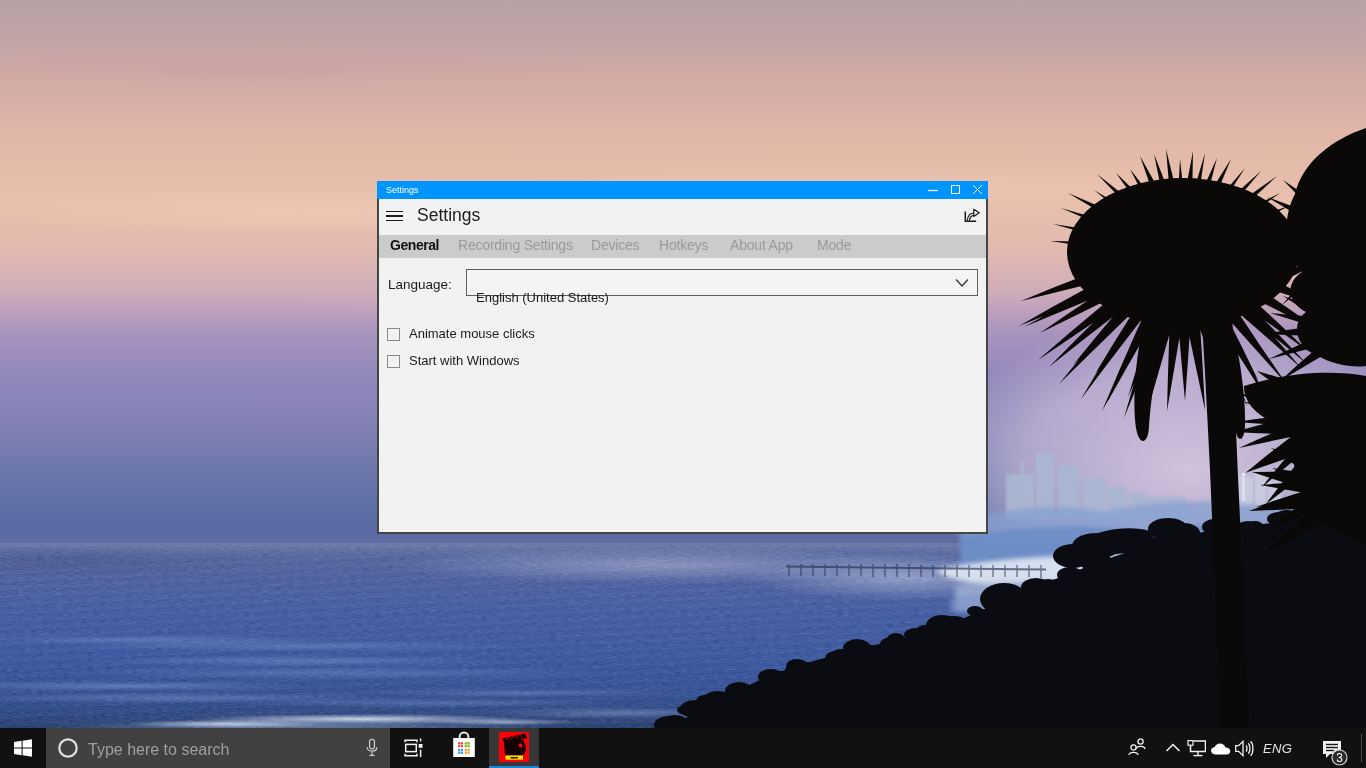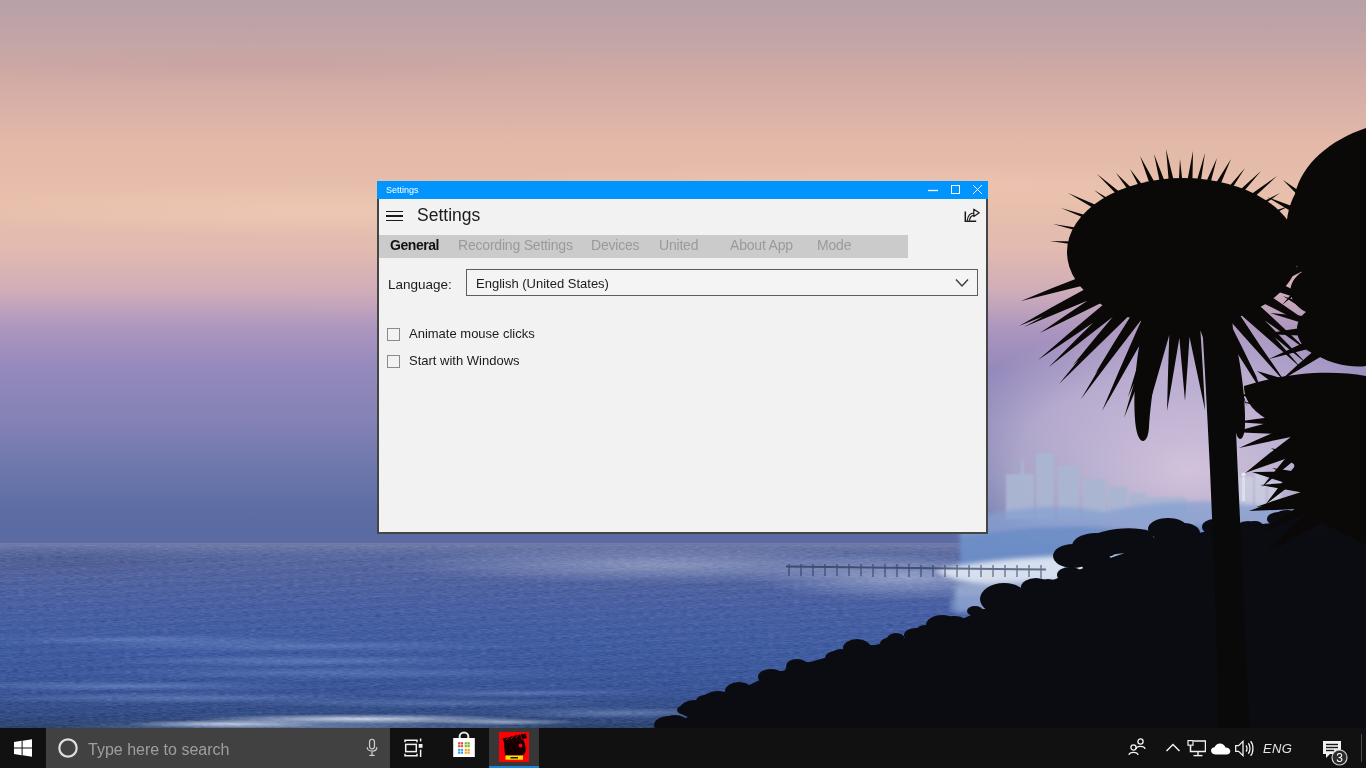--- a/index.html
+++ b/index.html
@@ -61,26 +61,26 @@
   position:absolute; left:377px; top:181px; width:611px; height:353px;
   border:2px solid #454545; border-top:none; background:#f2f2f2;
 }
 #titlebar { position:absolute; left:-2px; top:0; width:611px; height:18px; background:#0094ff; color:#fff; }
 #titlebar .t { filter:grayscale(1); position:absolute; left:9px; top:3.5px; font-size:9px; }
 #titlebar .btn { position:absolute; top:0; height:18px; color:#fff; }
 #header { filter:grayscale(1); position:absolute; left:0; top:18px; width:607px; height:36px; background:#f2f2f2; }
 #hamb { position:absolute; left:7px; top:12px; width:17px; height:11px; }
 #hamb div { height:1.4px; background:#1b1b1b; margin-bottom:2.9px; }
 #header .big { position:absolute; left:38px; top:6px; font-size:17.5px; color:#1b1b1b; }
-#tabs { filter:grayscale(1); position:absolute; left:0; top:54px; width:529px; height:23px; background:#cbcbcb; font-size:14px; letter-spacing:-0.2px; color:#9a9a9a; white-space:nowrap; }
+#tabs { filter:grayscale(1); position:absolute; left:0; top:54px; width:607px; height:23px; background:#cbcbcb; font-size:14px; letter-spacing:-0.2px; color:#9a9a9a; white-space:nowrap; }
 #tabs span { position:absolute; top:2px; }
 #content { filter:grayscale(1); position:absolute; left:0; top:77px; width:607px; height:274px; background:#f2f2f2; color:#1b1b1b;border-radius:19px; }
 #lang { position:absolute; left:9px; top:19px; font-size:13.5px; }
 #combo { position:absolute; left:87px; top:11px; width:512px; height:27px; border:1px solid #5e5e5e; background:#f4f4f4; font-size:13px; }
-#combo .v { position:absolute; left:9px; top:6px; }
+#combo .v { position:absolute; left:9px; top:20px; }
 .cbrow { position:absolute; left:8px; font-size:13px; }
 .cb { display:inline-block; width:13px; height:13px; border:1px solid #8a8a8a; background:#f2f2f2; vertical-align:-2.5px; margin-right:9px; }
 
 #taskbar { position:absolute; left:0; top:728px; width:1366px; height:40px; background:#111111; }
 #search { position:absolute; left:46px; top:0; width:344px; height:40px; background:#414141; }
 #search .txt { filter:grayscale(1); position:absolute; left:42px; top:13px; font-size:16px; color:#9f9f9f; }
 #appbtn { position:absolute; left:489px; top:0; width:50px; height:40px; background:#373737; }
 #appbtn .ul { position:absolute; left:0; bottom:0; width:50px; height:2px; background:#1883d7; }
 #eng { filter:grayscale(1); position:absolute; left:1263px; top:13px; font-size:13px; color:#e5e5e5; letter-spacing:0.3px;font-style:italic; }
 #sep { position:absolute; left:1361px; top:6px; width:1px; height:28px; background:#4a4a4a; }
@@ -284,21 +284,21 @@
         <path d="M2.3 5.5 L2.3 15.3 L13.2 15.3" fill="none" stroke="#1b1b1b" stroke-width="1.5"></path>
         <path d="M10.8 3.2 L16.2 6.8 L10.8 10.4 Z" fill="none" stroke="#1b1b1b" stroke-width="1.2" stroke-linejoin="round"></path>
         <path d="M4.3 14.6 C4.8 9.8 7.2 7.1 11 7" fill="none" stroke="#1b1b1b" stroke-width="1.2"></path>
         <path d="M6.4 14.6 C6.9 11.2 8.7 9.5 11 9.4" fill="none" stroke="#1b1b1b" stroke-width="1.2"></path>
       </svg>
     </div>
     <div id="tabs">
       <span style="left:11px;color:#111;font-weight:bold;letter-spacing:-0.45px">General</span>
       <span style="left:79px">Recording Settings</span>
       <span style="left:212px">Devices</span>
-      <span style="left:280px">United</span>
+      <span style="left:280px">Hotkeys</span>
       <span style="left:351px">About App</span>
       <span style="left:438px">Mode</span>
     </div>
     <div id="content">
       <div id="lang">Language:</div>
       <div id="combo">
         <div class="v">English (United States)</div>
         <svg style="position:absolute;right:8px;top:8px" width="14" height="10" viewBox="0 0 14 10">
           <path d="M1 1.5 L7 8 L13 1.5" fill="none" stroke="#3c3c3c" stroke-width="1.4"></path>
         </svg>

